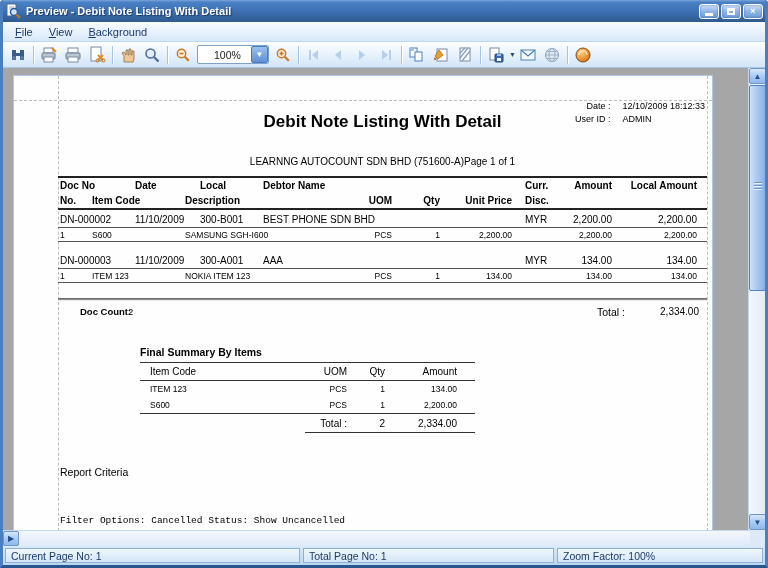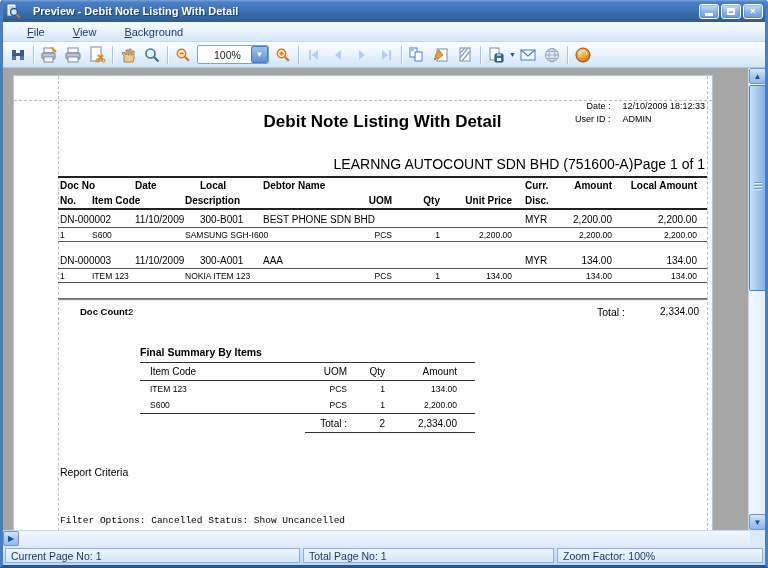--- a/index.html
+++ b/index.html
@@ -10,41 +10,41 @@
     position:relative; width:768px; height:568px; overflow:hidden;
     border-left:3px solid #4а7ebe;
     border-left:3px solid #4a7ebe; border-right:3px solid #4a7ebe; border-bottom:3px solid #28558e;
     border-radius:3px 3px 0 0; background:#cfe3f7;
   }
 
   
   .titlebar{
     position:absolute; left:-3px; right:-3px; top:0; height:22px;
     background:linear-gradient(180deg,#7ba5dc 0%,#4a80c4 10%,#3e73b8 45%,#336199 85%,#2f5b90 100%);
-    border-radius:3px 3px 0 0; display:flex; align-items:center; padding:0 5px;gap:7px;
+    border-radius:3px 3px 0 0; display:flex; align-items:center; padding:0 5px;
   }
   .titlebar .app-icon{ width:16px; height:16px; margin-right:5px; flex:0 0 auto; }
   .titlebar .title{ color:#fff; font-size:11px; font-weight:bold; text-shadow:1px 1px 1px #1a3a66; white-space:nowrap; }
   .winbtns{ margin-left:auto; display:flex; gap:2px; }
   .winbtn{
     width:20px; height:15px; border:1px solid #fff; border-radius:3px;
     background:linear-gradient(180deg,#cfe0f8 0%,#8fb4e6 50%,#6b9ad8 100%);
     color:#fff; font-size:9px; display:flex; align-items:center; justify-content:center; font-weight:bold;
     box-shadow:inset 0 0 2px #3a6aa8;
   }
   .winbtn .minbar{ width:8px; height:3px; background:#fff; margin-top:7px; }
   .winbtn .maxbox{ width:8px; height:7px; border:2px solid #fff; border-top-width:3px; }
 
   
   .menubar{
     position:absolute; left:0; right:0; top:22px; height:20px;
     background:linear-gradient(180deg,#f7fbff 0%,#e2eefb 70%,#d6e7f8 100%);
     border-bottom:1px solid #c2d8ee; display:flex; align-items:center; padding-left:4px;
   }
-  .menu-item{ display:inline-block; padding:3px 8px; font-size:11px; color:#1d3a6e;margin-left:12px; }
+  .menu-item{ display:inline-block; padding:3px 8px; font-size:11px; color:#1d3a6e; }
   .menu-item::first-letter{ text-decoration:underline; }
 
   
   .toolbar{
     position:absolute; left:0; right:0; top:42px; height:26px;
     background:linear-gradient(180deg,#fdfeff 0%,#e6f1fc 55%,#d2e5f7 100%);
     border-bottom:1px solid #a9c6e5; display:flex; align-items:center; padding-left:3px;
   }
   .tbtn{ width:24px; height:22px; display:flex; align-items:center; justify-content:center; border-radius:2px; flex:0 0 auto; }
   .tsep{ width:1px; height:18px; background:#a8c3e0; box-shadow:1px 0 0 #fdfeff; margin:0 3px; flex:0 0 auto; }
@@ -74,21 +74,21 @@
   .guide-h1{ position:absolute; left:0; right:0; top:24px; border-top:1px dashed #bdbdbd; }
 
   .content{ position:absolute; left:44px; top:24px; width:649px; height:436px; color:#000; }
 
   .info-block{ position:absolute; right:2px; top:0; display:grid; grid-template-columns:auto auto; column-gap:12px; font-size:9px; line-height:13px; }
   .info-block .lbl{ text-align:right; }
   .info-block .val{ text-align:left; }
 
   .rpt-title{ position:absolute; left:0; right:0; top:12px; text-align:center; font-size:17px; font-weight:bold; }
 
-  .company-row{ position:absolute; left:2px; right:2px; top:56px; display:flex; justify-content:flex-end; font-size:14px; }
+  .company-row{ position:absolute; left:2px; right:2px; top:56px; display:flex; justify-content:center; font-size:10px; }
 
   .tblhead{ position:absolute; left:0; right:0; top:76px; border-top:2px solid #222; border-bottom:2px solid #222; }
   .hrow{ position:relative; height:15px; font-size:10px; font-weight:bold; }
   .cell{ position:absolute; top:0; white-space:nowrap; line-height:15px; }
 
   .r1-docno{left:2px} .r1-date{left:77px} .r1-code{left:142px} .r1-debtor{left:205px}
   .r1-curr{left:467px} .r1-amt{right:95px} .r1-lamt{right:10px}
   .r2-no{left:2px} .r2-item{left:34px} .r2-desc{left:127px} .r2-uom{right:315px}
   .r2-qty{right:267px} .r2-price{right:195px} .r2-disc{left:467px} .r2-amt{right:95px} .r2-lamt{right:10px}
 

